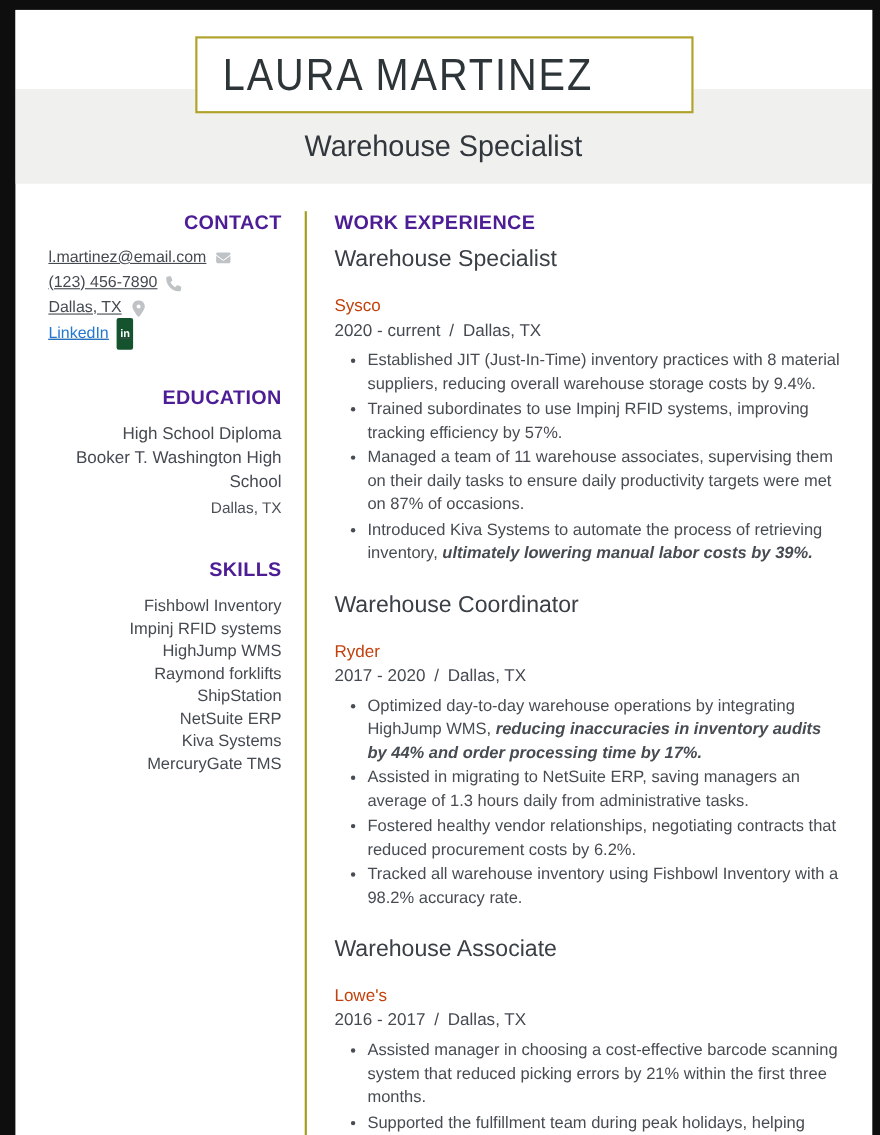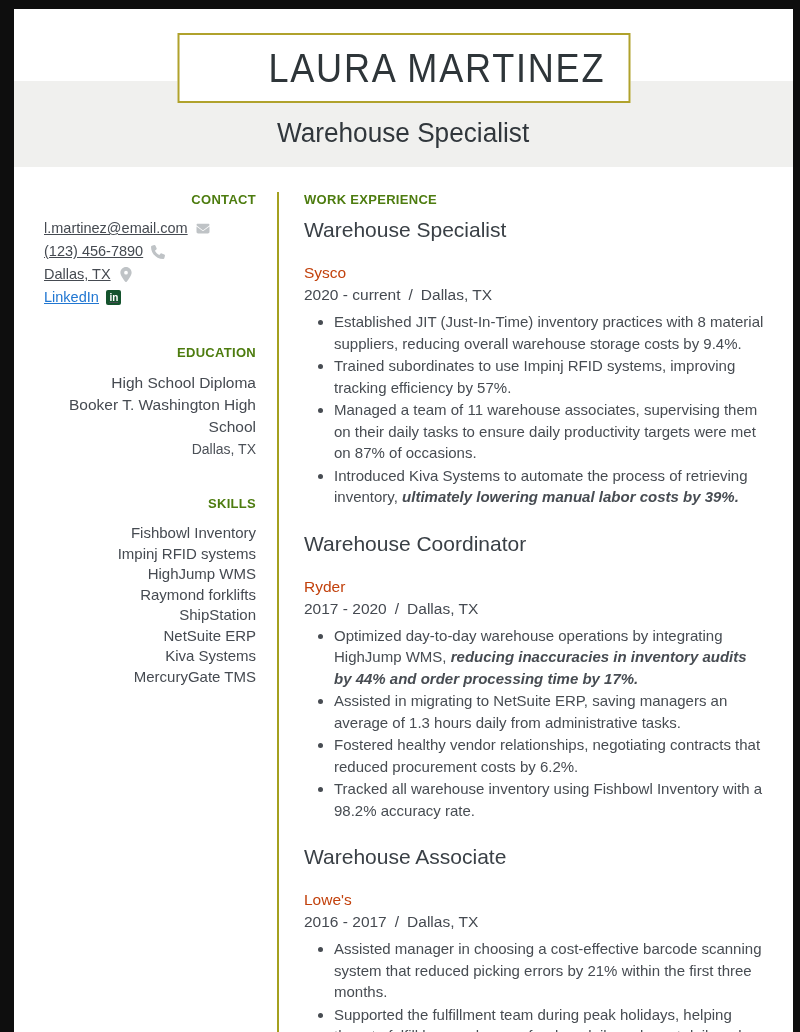--- a/index.html
+++ b/index.html
@@ -11,46 +11,46 @@
   }
   .page { background:#ffffff; width:779px; min-height:1015px; position:relative; overflow:hidden; }
 
   
   .header-white { height:72px; background:#ffffff; }
   .band { height:86px; background:#f0f0ee; text-align:center; box-sizing:border-box; padding-top:37px; }
   .name-box {
     position:absolute; top:24px; left:50%; transform:translateX(-50%);
     width:453px; height:70px; background:#ffffff;
     border:2px solid #b0a22c; box-sizing:border-box;
-    display:flex; align-items:center; justify-content:flex-end; z-index:2;
+    display:flex; align-items:center; justify-content:flex-start; z-index:2;
   }
   .candidate-name {
     margin:0; font-size:41px; font-weight:400; letter-spacing:2px;
     color:#2e3539; transform:scaleX(.88); white-space:nowrap;
   }
   .subtitle { font-size:27px; color:#31373c; display:inline-block; transform:scaleX(.97); }
 
   
   .content { display:flex; box-sizing:border-box; padding-top:25px; min-height:838px; }
   .sidebar {
     flex:0 0 265px; box-sizing:border-box;
     padding:0 21px 0 30px; border-right:2px solid #a4a01f; text-align:right;
   }
   .main { flex:1; box-sizing:border-box; padding-left:25px; padding-right:29px; }
 
-  h2 { font-size:13px; font-weight:700; color:#4d7c0f; margin:0; letter-spacing:.3px; }
+  h2 { font-size:18px; font-weight:700; color:#4c1d95; margin:0; letter-spacing:.3px; }
 
   
   .contact-list { list-style:none; margin:10px 0 0; padding:0; }
   .contact-row { display:flex; align-items:center; gap:7px;
                  line-height:23px; font-size:14.5px; color:#454a51;text-decoration:underline; }
   .c-icon { width:16px; height:16px; display:inline-flex; align-items:center; justify-content:center; flex:0 0 16px; }
   .c-icon svg { display:block; }
   .link { color:#2177d2; text-decoration:underline; cursor:pointer; }
-  .li-badge { width:15px; height:15px; background:#14532d; color:#fff; border-radius:2px;
+  .li-badge { width:15px; height:29px; background:#14532d; color:#fff; border-radius:2px;
               font-size:10px; font-weight:700; display:flex; align-items:center; justify-content:center; line-height:1; }
 
   .education-section, .skills-section { margin-top:36px; }
   .edu-degree, .edu-school { font-size:15.5px; color:#454a51; line-height:22px; }
   .edu-degree { margin-top:12px; }
   .edu-years, .edu-loc { font-size:14px; color:#4c5158; line-height:22px; }
 
   .skills-list { list-style:none; margin:12px 0 0; padding:0; font-size:15px; line-height:20.5px; color:#454a51; }
 
   

